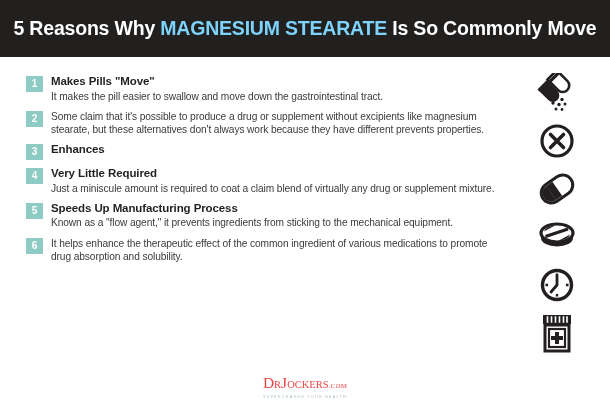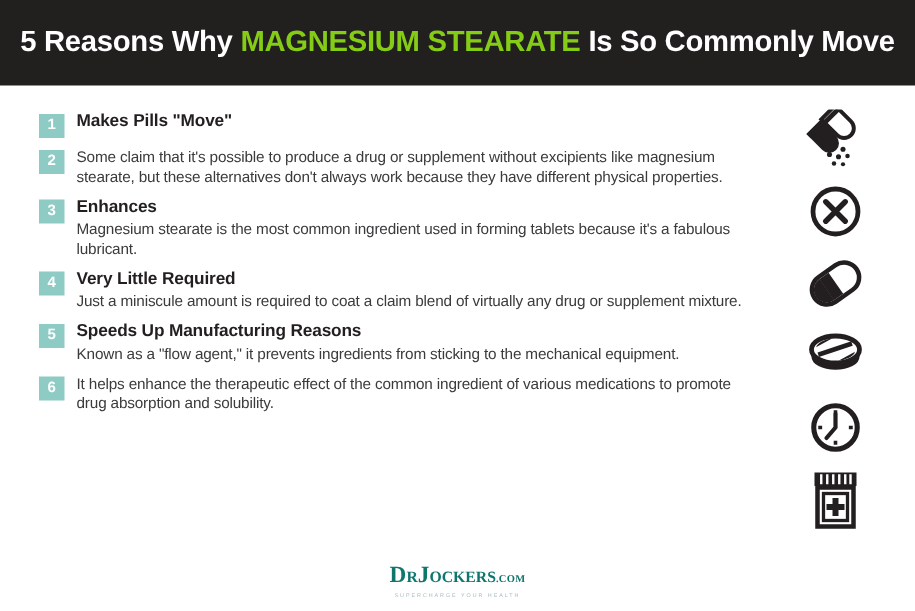--- a/index.html
+++ b/index.html
@@ -35,21 +35,21 @@
   }
   .header-title {
     font-size: 19.5px;
     font-weight: bold;
     color: #ffffff;
     letter-spacing: -0.2px;
     white-space: nowrap;
     line-height: 1;
   }
   .header-title .hl {
-    color: #84cc16;
+    color: #7dd3fc;
   }
 
   
   .content {
     position: absolute;
     left: 0;
     top: 57px;
     width: 610px;
     height: 350px;
   }
@@ -123,25 +123,24 @@
     left: 0;
     bottom: 8px;
     width: 610px;
     display: flex;
     flex-direction: column;
     align-items: center;
   }
   .logo-main {
     font-family: "Liberation Serif", serif;
     font-size: 15.5px;
-    color: #0f766e;
+    color: #ef4444;
     letter-spacing: 0px;
     line-height: 15px;
     white-space: nowrap;
-    font-weight: bold;
   }
   .logo-main .cap {
     font-size: 15.5px;
   }
   .logo-main .sm {
     font-size: 10.5px;
   }
   .logo-main .dotcom {
     font-size: 7px;
     letter-spacing: 0.2px;
@@ -165,50 +164,50 @@
   </div>
 
   <div class="content">
 
     <div class="list">
 
       <div class="item">
         <div class="badge">1</div>
         <div class="item-text">
           <p class="item-title">Makes Pills "Move"</p>
+          <p class="item-desc">It makes the pill easier to swallow and move down the gastrointestinal tract.</p>
         </div>
       </div>
 
       <div class="item">
         <div class="badge">2</div>
         <div class="item-text">
-          <p class="item-desc">Some claim that it's possible to produce a drug or supplement without excipients like magnesium stearate, but these alternatives don't always work because they have different physical properties.</p>
+          <p class="item-desc">Some claim that it's possible to produce a drug or supplement without excipients like magnesium stearate, but these alternatives don't always work because they have different prevents properties.</p>
         </div>
       </div>
 
       <div class="item">
         <div class="badge">3</div>
         <div class="item-text">
           <p class="item-title">Enhances</p>
-          <p class="item-desc">Magnesium stearate is the most common ingredient used in forming tablets because it's a fabulous lubricant.</p>
         </div>
       </div>
 
       <div class="item">
         <div class="badge">4</div>
         <div class="item-text">
           <p class="item-title">Very Little Required</p>
           <p class="item-desc">Just a miniscule amount is required to coat a claim blend of virtually any drug or supplement mixture.</p>
         </div>
       </div>
 
       <div class="item">
         <div class="badge">5</div>
         <div class="item-text">
-          <p class="item-title">Speeds Up Manufacturing Reasons</p>
+          <p class="item-title">Speeds Up Manufacturing Process</p>
           <p class="item-desc">Known as a "flow agent," it prevents ingredients from sticking to the mechanical equipment.</p>
         </div>
       </div>
 
       <div class="item">
         <div class="badge">6</div>
         <div class="item-text">
           <p class="item-desc">It helps enhance the therapeutic effect of the common ingredient of various medications to promote drug absorption and solubility.</p>
         </div>
       </div>

